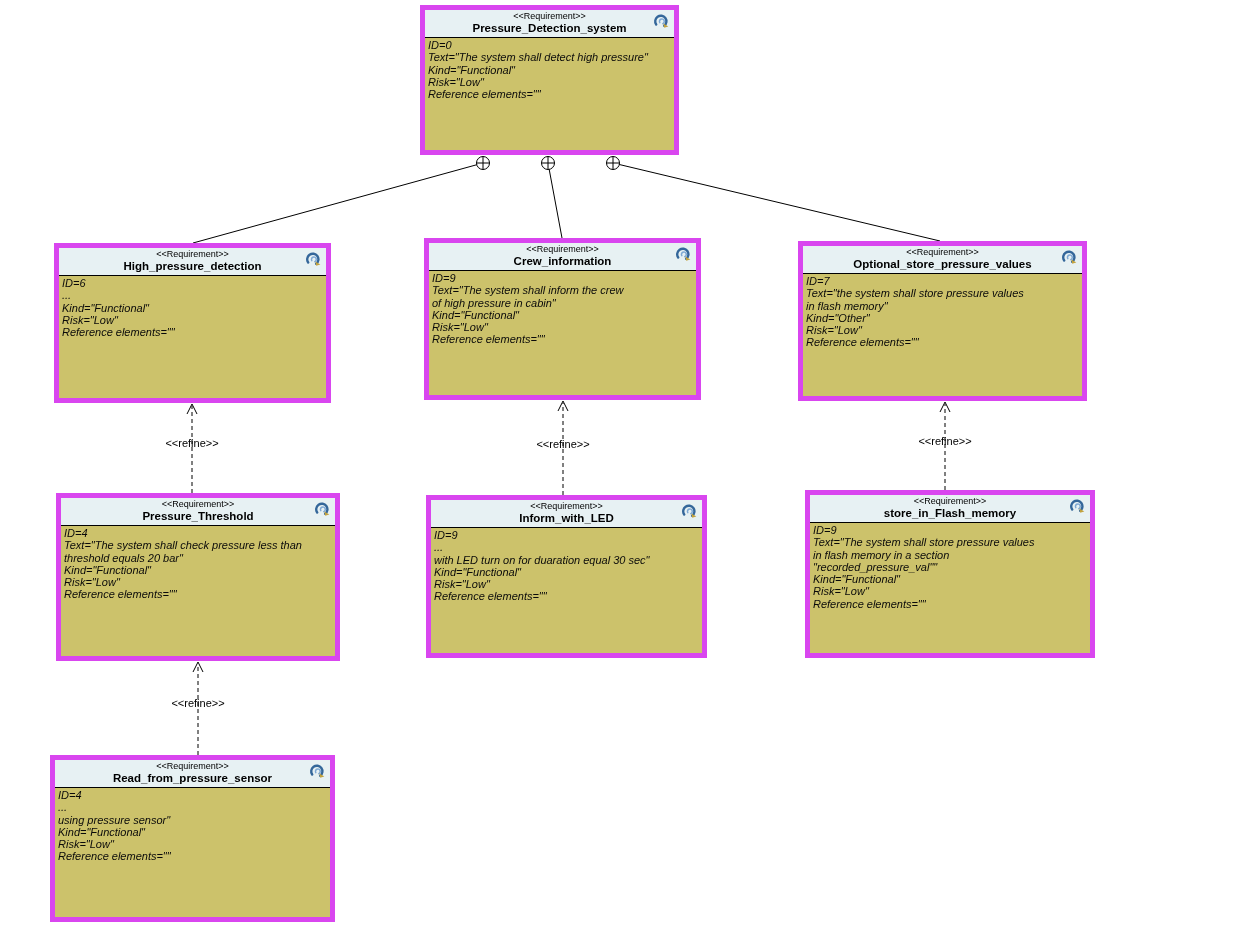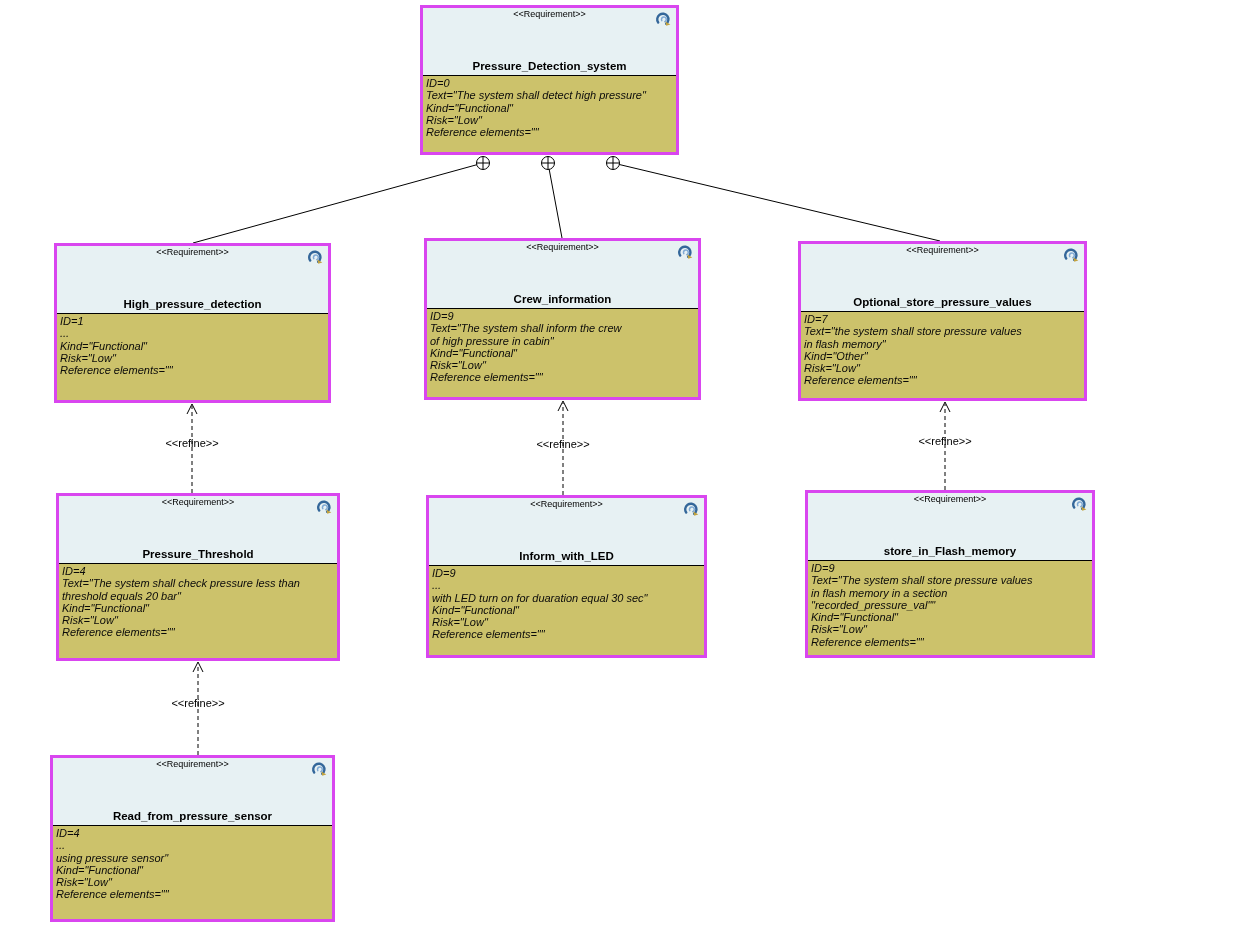--- a/index.html
+++ b/index.html
@@ -3,29 +3,29 @@
 <meta charset="utf-8">
 <style>
   html,body{margin:0;padding:0;background:#ffffff;}
   .canvas{
     position:relative;width:1249px;height:930px;background:#ffffff;
     font-family:"Liberation Sans",sans-serif;overflow:hidden;
   }
   svg.connectors{position:absolute;left:0;top:0;}
   .req-box{
     position:absolute;box-sizing:border-box;
-    border:3px solid #d946ef;
+    border:5px solid #d946ef;
     background:#CCC26B;
   }
   .req-header{
     position:relative;background:#E7F1F3;border-bottom:1px solid #000;
     text-align:center;padding:1px 0 2px 0;
   }
   .stereo{font-size:9px;line-height:11px;color:#000;}
-  .req-name{font-size:11.5px;line-height:13px;font-weight:bold;color:#000;margin-top:40px;}
+  .req-name{font-size:11.5px;line-height:13px;font-weight:bold;color:#000;}
   .req-icon{position:absolute;top:3px;right:4px;width:17px;height:17px;}
   .req-body{padding:1px 3px 0 3px;font-size:11px;line-height:12.3px;color:#0a0a0a;font-style:italic;}
   .attr-line{white-space:nowrap;overflow:hidden;}
   .refine-text{font-size:11px;font-family:"Liberation Sans",sans-serif;}
 </style>
 </head>
 <body>
 
 <div class="canvas">
   <svg class="connectors" id="connector-layer" width="1249" height="930">
@@ -97,21 +97,21 @@
         <div class="req-header" style="background: rgb(231, 241, 243);">
           <div class="stereo">&lt;&lt;Requirement&gt;&gt;</div>
           <div class="req-name">High_pressure_detection</div>
           <span class="req-icon"><svg width="17" height="17" viewBox="0 0 17 17">
               <path d="M3.2 11.5 A5.6 5.6 0 1 1 11.2 12.8" fill="none" stroke="#34679A" stroke-width="2.4" stroke-linecap="round"></path>
               <path d="M6.8 9.6 A2.4 2.4 0 1 1 9.8 10.6" fill="none" stroke="#7FA9D4" stroke-width="1.5" stroke-linecap="round"></path>
               <polygon points="10.4,10.4 15.3,13.6 11.2,14.8" fill="#C2A23E"></polygon>
             </svg></span>
         </div>
         <div class="req-body">
-          <div class="attr-line">ID=1</div>
+          <div class="attr-line">ID=6</div>
           <div class="attr-line">...</div>
           <div class="attr-line">Kind="Functional"</div>
           <div class="attr-line">Risk="Low"</div>
           <div class="attr-line">Reference elements=""</div>
         </div>
       </div>
       <div class="req-box" style="left: 424px; top: 238px; width: 277px; height: 162px; background: rgb(204, 194, 107);">
         <div class="req-header" style="background: rgb(231, 241, 243);">
           <div class="stereo">&lt;&lt;Requirement&gt;&gt;</div>
           <div class="req-name">Crew_information</div>

